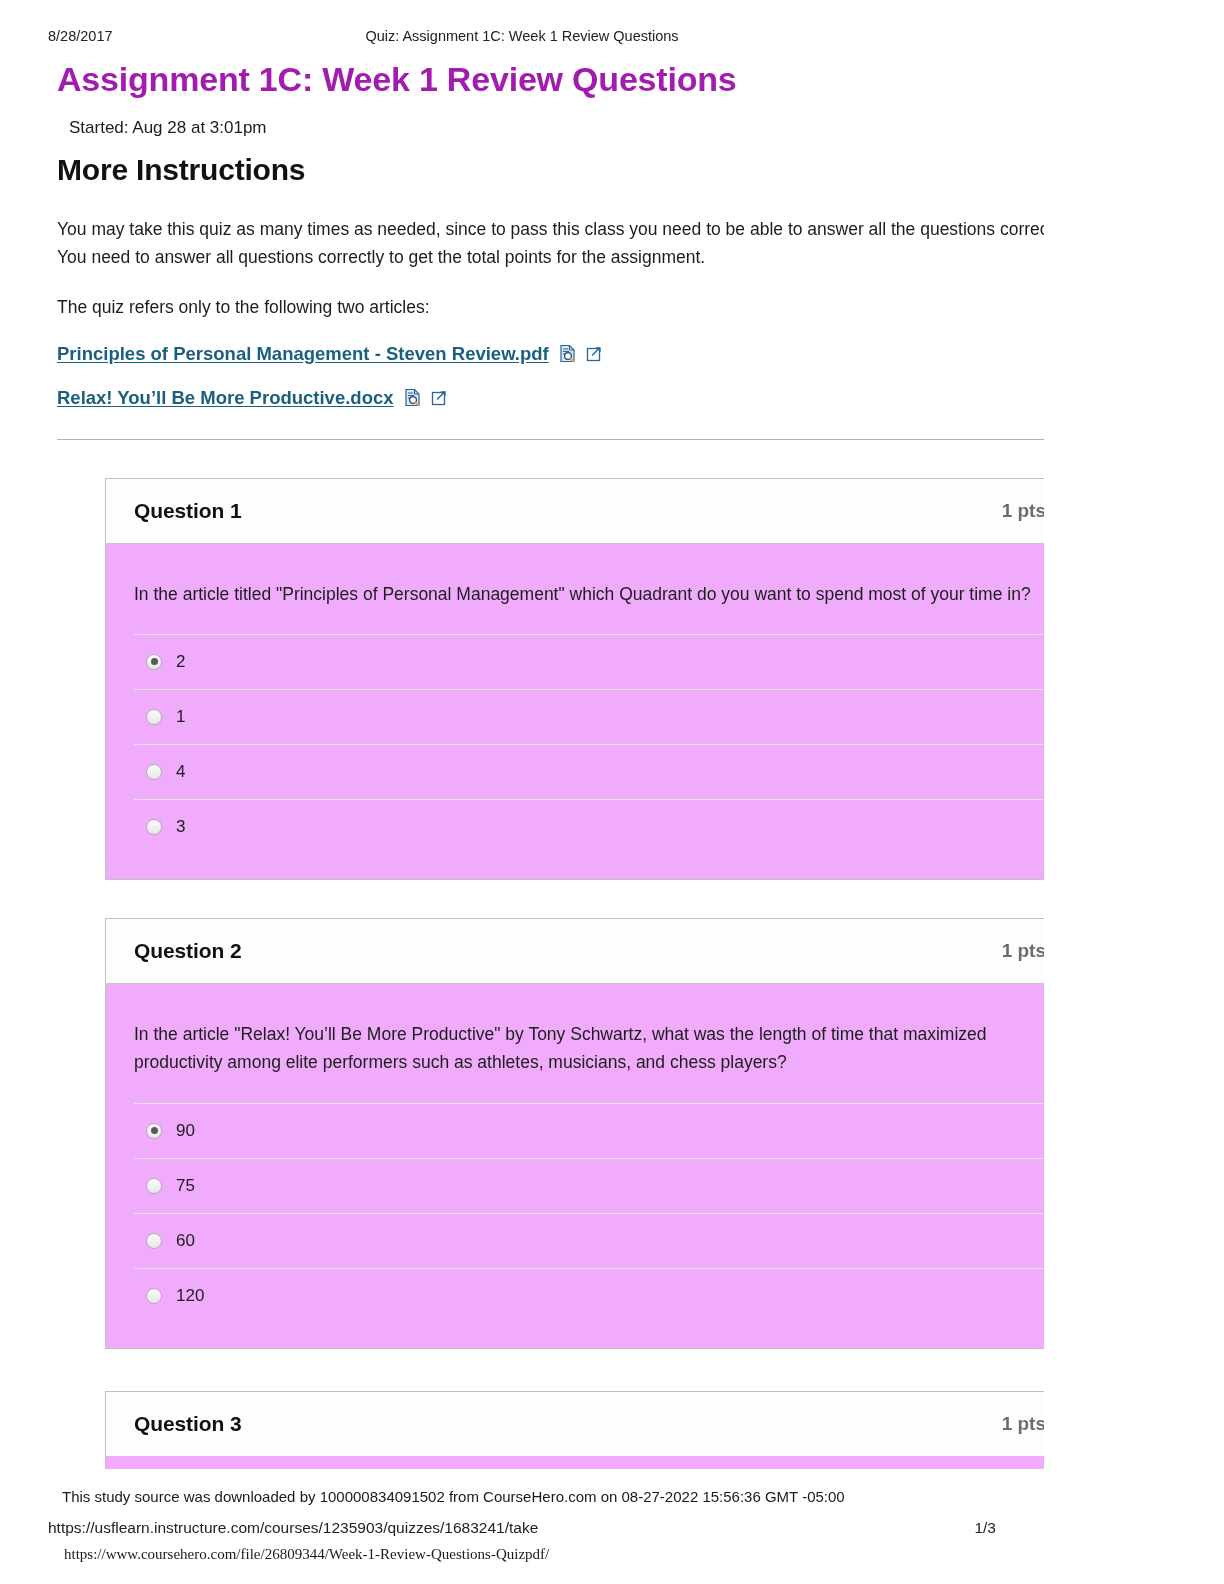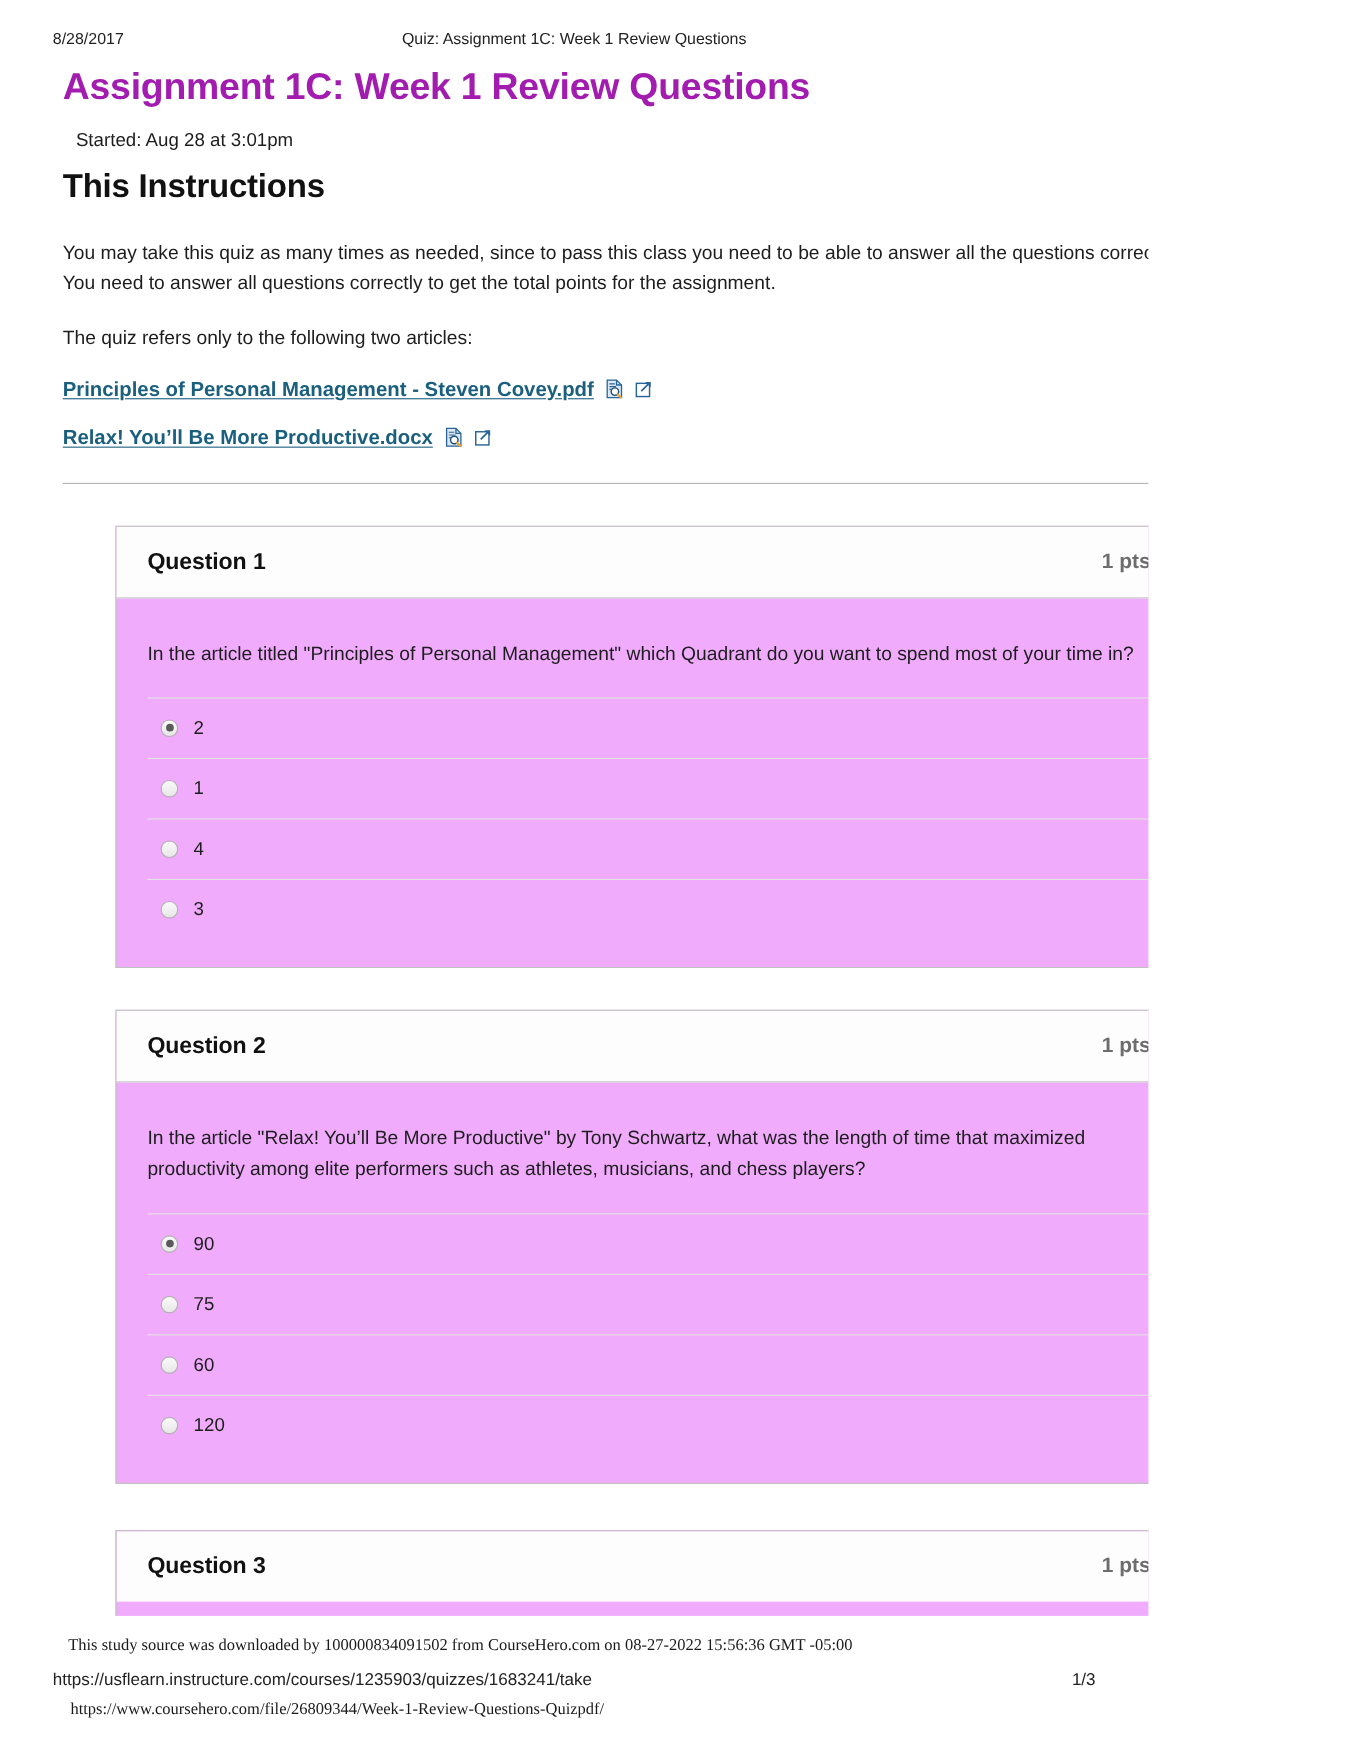--- a/index.html
+++ b/index.html
@@ -207,21 +207,21 @@
   }
   .question-card.partial .q-header {
     border-bottom: none;
   }
 
   
   .watermark {
     position: absolute;
     left: 62px;
     top: 1488px;
-    font-family: Liberation Serif, serif;
+    font-family: Liberation Sans, sans-serif;
     font-size: 15px;
     color: #1a1a1a;
     white-space: nowrap;
   }
   .print-footer {
     position: absolute;
     left: 48px;
     right: 48px;
     top: 1519px;
     height: 22px;
@@ -257,28 +257,28 @@
     <span class="ph-date">8/28/2017</span>
     <span class="ph-title">Quiz: Assignment 1C: Week 1 Review Questions</span>
   </div>
 
   <div class="content">
 
     <h1 class="doc-title">Assignment 1C: Week 1 Review Questions</h1>
 
     <div class="started">Started: Aug 28 at 3:01pm</div>
 
-    <h2 class="section-title">This Instructions</h2>
+    <h2 class="section-title">More Instructions</h2>
 
     <p class="body-text">You may take this quiz as many times as needed, since to pass this class you need to be able to answer all the questions correctly. You need to answer all questions correctly to get the total points for the assignment.</p>
 
     <p class="body-text tight">The quiz refers only to the following two articles:</p>
 
     <div class="file-link-row">
-      <a class="file-link">Principles of Personal Management - Steven Covey.pdf</a>
+      <a class="file-link">Principles of Personal Management - Steven Review.pdf</a>
       <span class="icon-preview">
         <svg width="19" height="19" viewBox="0 0 19 19">
           <path d="M3 1.5 h8.5 L16 6 v11.5 H3 Z" fill="#dce9f5" stroke="#2a6496" stroke-width="1.2"></path>
           <path d="M11.5 1.5 V6 H16" fill="none" stroke="#2a6496" stroke-width="1.2"></path>
           <path d="M5 5 h5 M5 7.5 h6 M5 10 h6" stroke="#2a6496" stroke-width="1"></path>
           <circle cx="10" cy="12" r="3.4" fill="#ffffff" stroke="#1d4e7a" stroke-width="1.3"></circle>
           <path d="M12.5 14.5 L15.5 17.3" stroke="#e8a33d" stroke-width="2" stroke-linecap="round"></path>
         </svg>
       </span>
       <span class="icon-external">

